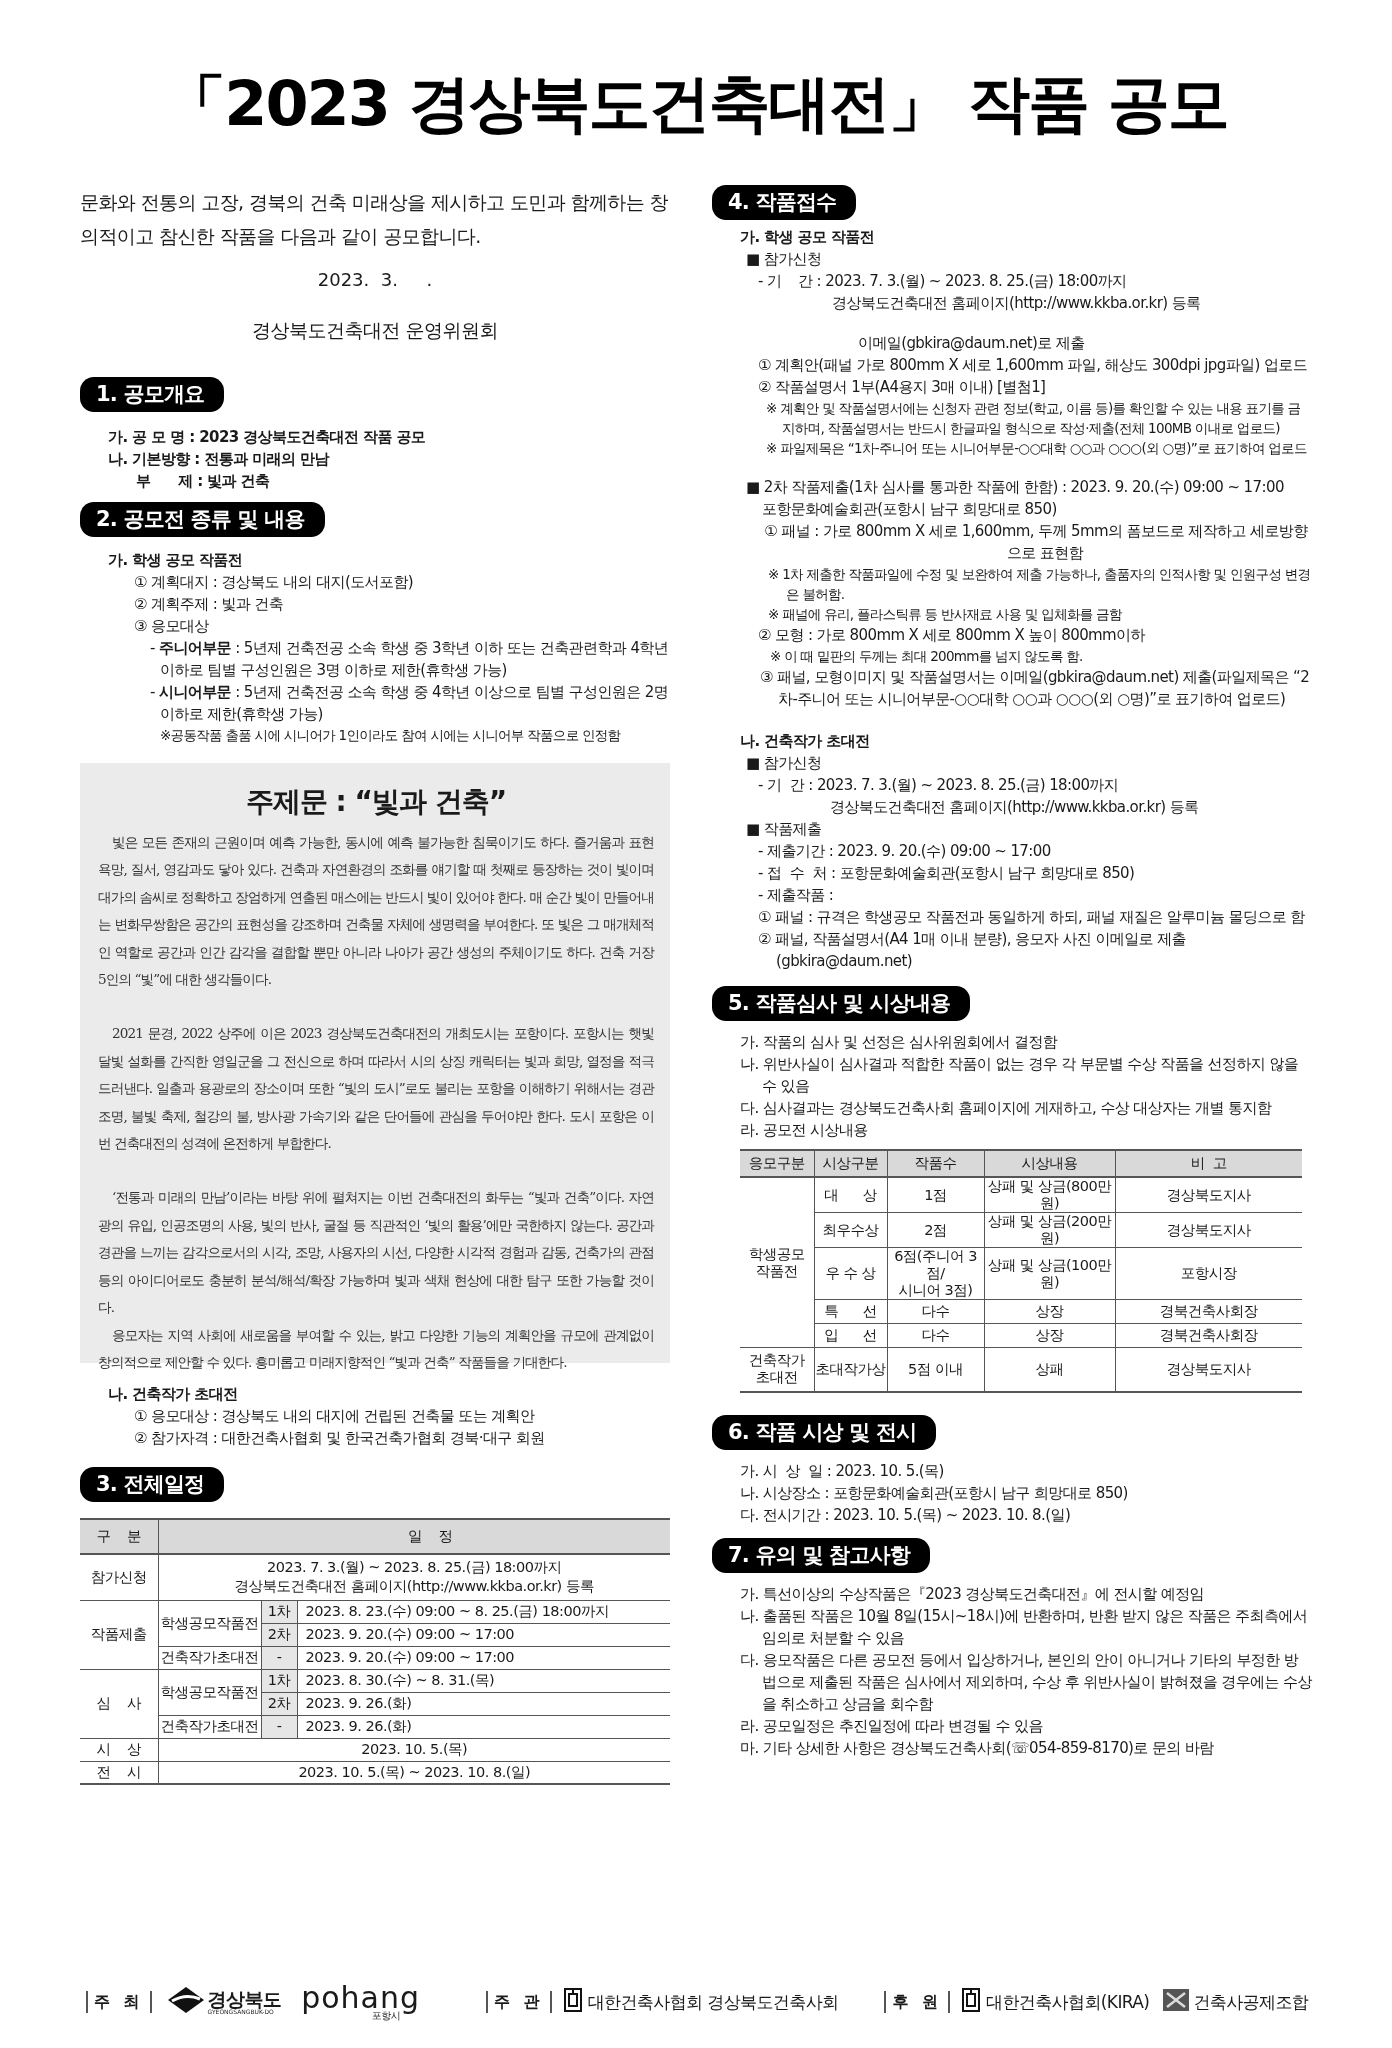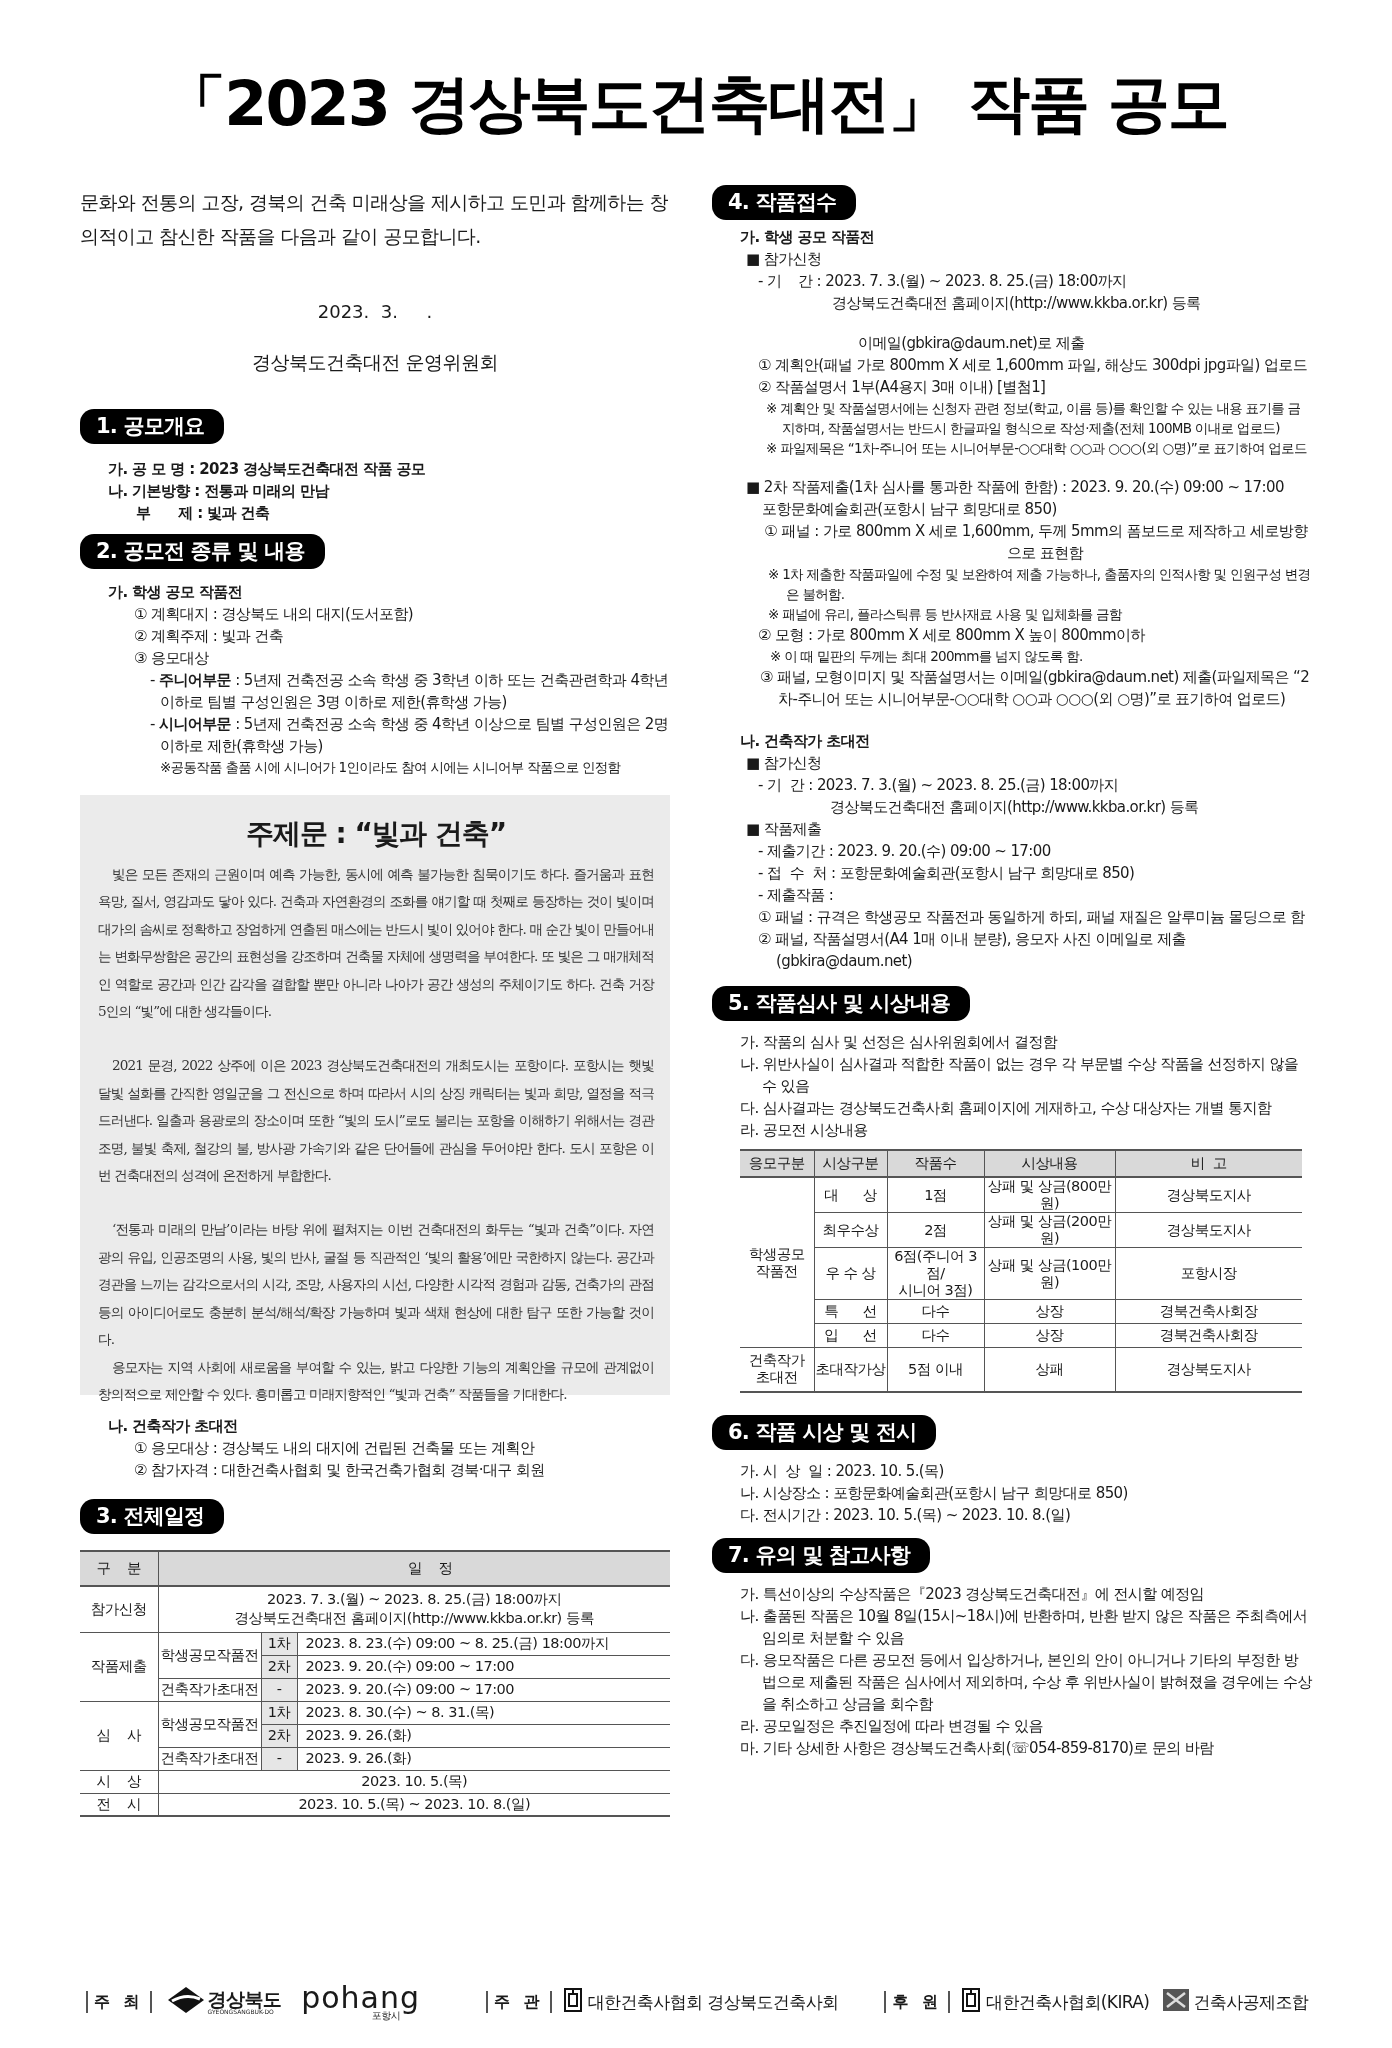--- a/index.html
+++ b/index.html
@@ -6,21 +6,21 @@
   html, body { width: 1392px; height: 2048px; background: #ffffff; }
   body { font-family: "DejaVu Sans", "Liberation Sans", sans-serif; color: #1a1a1a; position: relative; overflow: hidden; }
 
   .title { position: absolute; top: 62px; left: 0; width: 1392px; text-align: center; font-size: 62px; font-weight: bold; letter-spacing: -2px; color: #000; }
 
   .col { position: absolute; top: 185px; }
   .col-left { left: 80px; width: 590px; }
   .col-right { left: 712px; width: 600px; }
 
   .intro { font-size: 19px; line-height: 34px; letter-spacing: -0.6px; }
-  .date { text-align: center; font-size: 18px; margin-top: 48px; }
+  .date { text-align: center; font-size: 18px; margin-top: 16px; }
   .org { text-align: center; font-size: 19px; margin-top: 28px; letter-spacing: -0.5px; }
 
   .pill { display: inline-block; background: #000; color: #fff; font-weight: bold; font-size: 21px; letter-spacing: -0.8px; padding: 3px 20px 4px 16px; border-radius: 14px; }
 
   .sub { font-size: 15px; line-height: 22px; letter-spacing: -0.6px; }
   .b { font-weight: bold; }
   .ind1 { padding-left: 28px; }
   .ind2 { padding-left: 54px; }
   .ind3 { padding-left: 70px; }
   .small { font-size: 13.5px; line-height: 20px; letter-spacing: -0.7px; }

